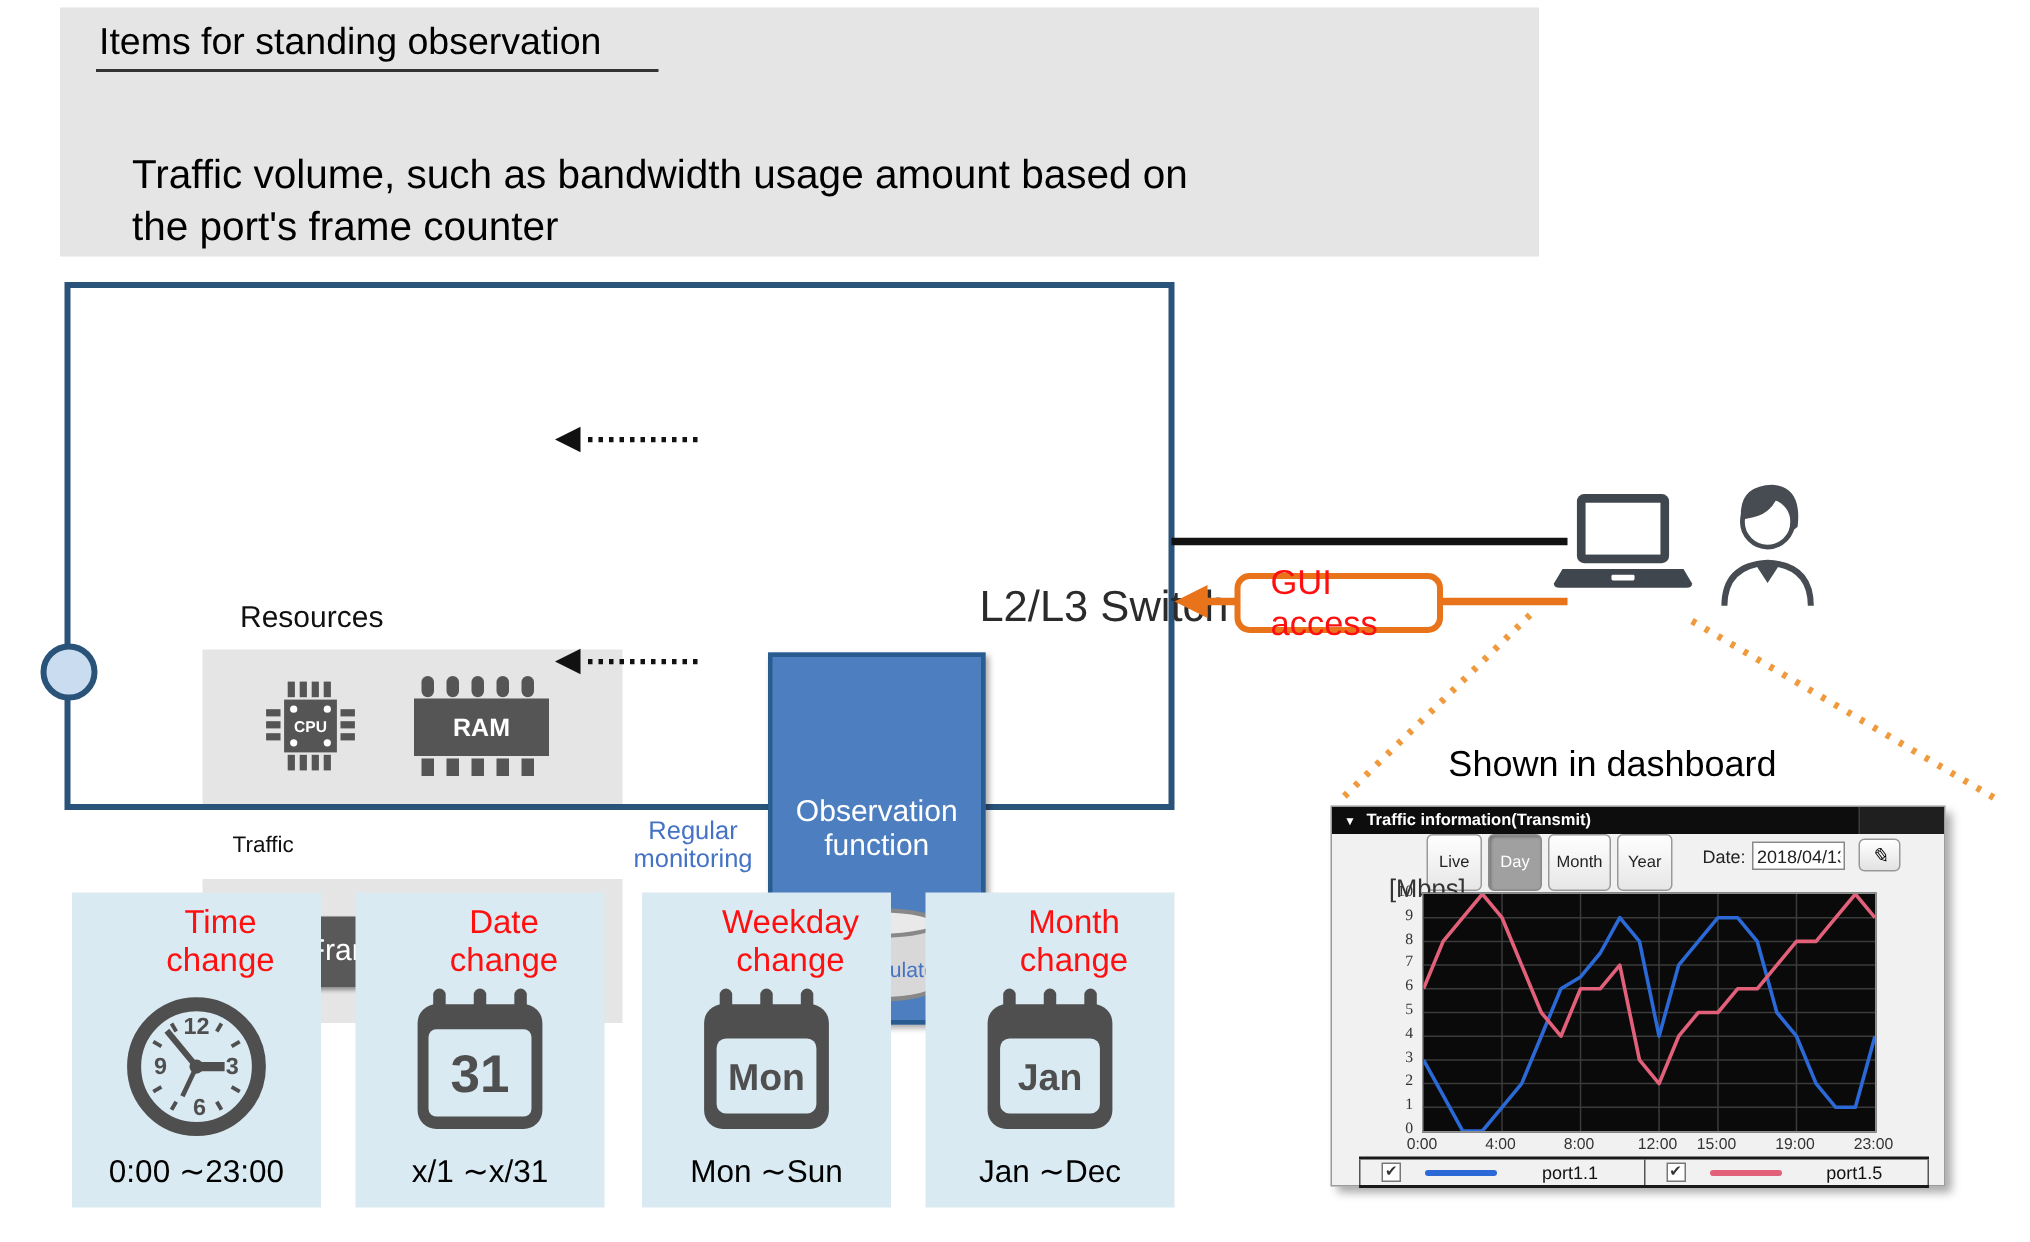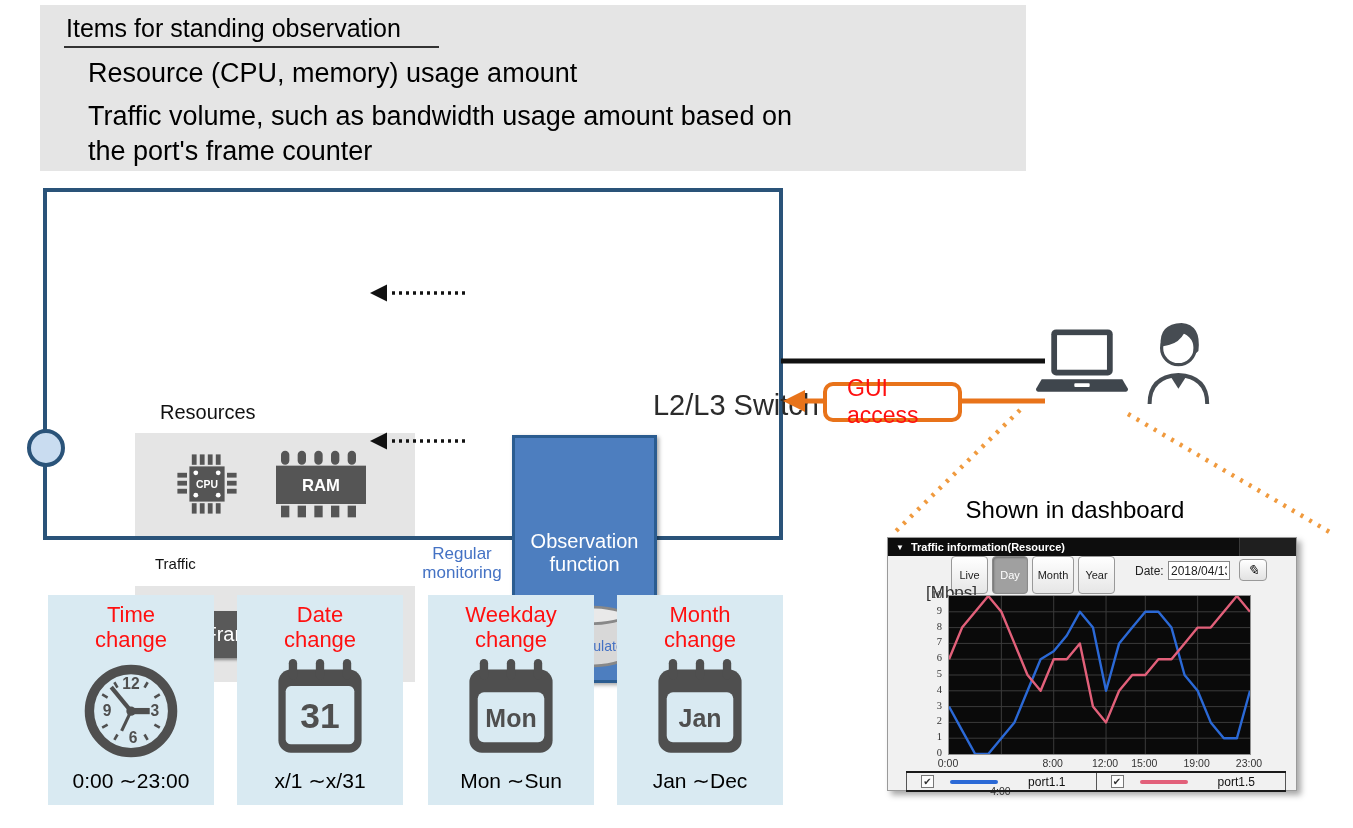--- a/index.html
+++ b/index.html
@@ -69,33 +69,32 @@
   #legend{left:18px;top:233px;width:380px;height:17px;display:flex;border-top:2px solid #1a1a1a;border-bottom:2px solid #1a1a1a;}
   .legend-cell{flex:1;display:flex;align-items:center;border-left:1px solid #555;}
   .legend-cell:last-child{border-right:1px solid #555;}
   .legend-check{width:11px;height:11px;margin-left:14px;border:1px solid #777;background:#fdfdfd;
                 font-size:10px;line-height:11px;text-align:center;color:#333;}
   .legend-color{width:48px;height:4px;margin-left:16px;border-radius:2px;}
   .legend-label{flex:1;text-align:center;font-size:12px;color:#111;}
 
   
   .card{position:absolute;top:595px;width:166px;height:210px;background:#d9eaf2;}
-  .card-title{position:absolute;left:0;top:7px;width:100%;text-align:center;color:#ff1010;font-size:22px;line-height:1.14;}
+  .card-title{position:absolute;left:16px;top:7px;width:100%;text-align:center;color:#ff1010;font-size:22px;line-height:1.14;}
   .card-icon{position:absolute;left:0;top:56px;width:100%;height:116px;display:flex;align-items:center;justify-content:center;}
   .card-range{position:absolute;left:0;top:174px;width:100%;text-align:center;font-size:21px;color:#000;}
   #card-time{left:48px;} #card-date{left:237px;} #card-weekday{left:428px;} #card-month{left:617px;}
 </style>
 </head>
 <body>
 
 <div id="stage">
 
   <div id="banner" class="abs">
     <div id="banner-title" class="abs">Items for standing observation</div>
-    <div id="banner-line1" class="abs">Resource (CPU, memory) usage amount</div>
     <div id="banner-line2" class="abs pre">Traffic volume, such as bandwidth usage amount based on
 the port's frame counter</div>
   </div>
 
   <svg id="overlay" class="abs" viewBox="0 0 1353 828">
 
     <line x1="781" y1="361" x2="1045" y2="361" stroke="#111" stroke-width="5"></line>
 
     <line x1="1045" y1="401" x2="802" y2="401" stroke="#e8731a" stroke-width="5"></line>
     <polygon points="783,401 805,390 805,412" fill="#e8731a"></polygon>
@@ -192,21 +191,21 @@
     <path d="M26,36 Q23,8 52,7 Q77,9 73,42 L66,48 Q71,23 55,20 Q49,31 37,34 Q29,36 26,36 Z" fill="#464c52"></path>
     <path d="M12,108 Q12,74 48,72 Q84,74 84,108" fill="#fff" stroke="#464c52" stroke-width="5"></path>
     <path d="M37,72 L48,89 L59,72 Z" fill="#464c52"></path>
   </svg>
 
   <div id="dash-caption" class="abs">Shown in dashboard</div>
 
   <div id="dashboard" class="abs">
     <div id="dash-header" class="abs">
       <span class="tri">▼</span>
-      <span>Traffic information(Resource)</span>
+      <span>Traffic information(Transmit)</span>
     </div>
     <div id="dash-header-right" class="abs"></div>
 
     <button id="btn-live" class="dash-btn">Live</button>
     <button id="btn-day" class="dash-btn selected">Day</button>
     <button id="btn-month" class="dash-btn">Month</button>
     <button id="btn-year" class="dash-btn">Year</button>
 
     <span id="date-label" class="abs">Date:</span>
     <input id="date-input" class="abs" type="text" value="2018/04/13" style="">
@@ -242,21 +241,21 @@
         <div class="ytick" style="top: 145.8px;">4</div>
         <div class="ytick" style="top: 130px;">5</div>
         <div class="ytick" style="top: 114.2px;">6</div>
         <div class="ytick" style="top: 98.4px;">7</div>
         <div class="ytick" style="top: 82.6px;">8</div>
         <div class="ytick" style="top: 66.8px;">9</div>
         <div class="ytick" style="top: 51px;">10</div>
       </div>
     <div id="x-labels">
         <div class="xtick" style="left: 60px;">0:00</div>
-        <div class="xtick" style="left: 112.348px; margin-top: 28px;">4:00</div>
+        <div class="xtick" style="left: 112.348px;">4:00</div>
         <div class="xtick" style="left: 164.696px;">8:00</div>
         <div class="xtick" style="left: 217.043px;">12:00</div>
         <div class="xtick" style="left: 256.304px;">15:00</div>
         <div class="xtick" style="left: 308.652px;">19:00</div>
         <div class="xtick" style="left: 361px;">23:00</div>
       </div>
 
     <div id="legend" class="abs">
       <div class="legend-cell">
         <div class="legend-check">✔</div>

